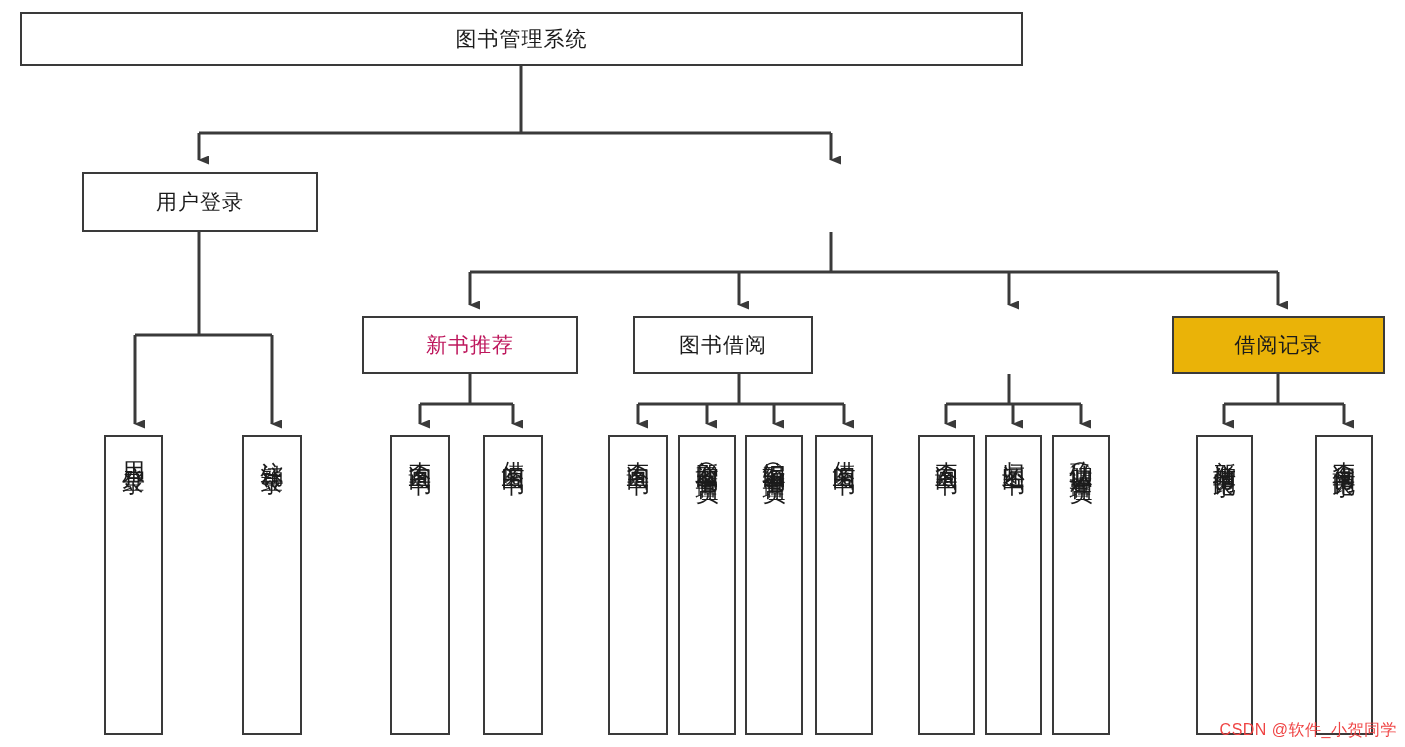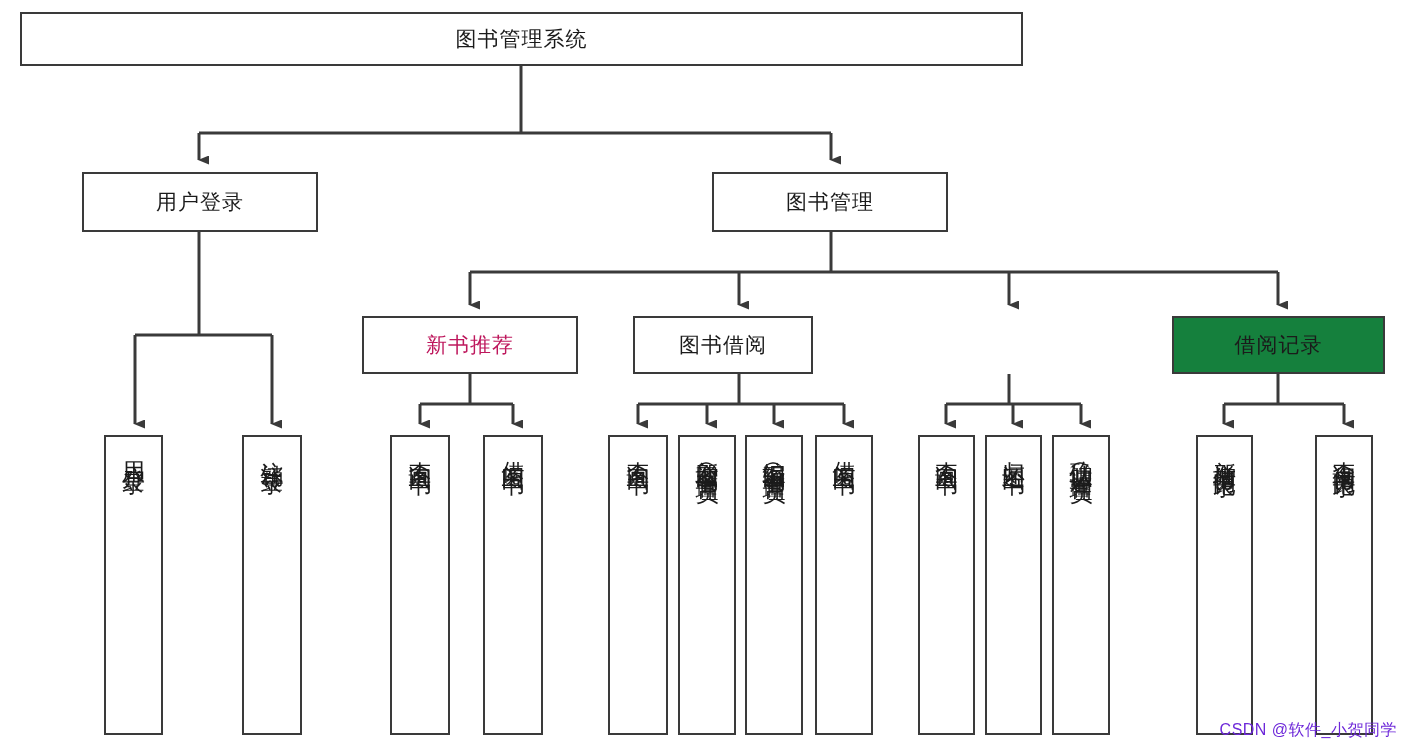--- a/index.html
+++ b/index.html
@@ -127,31 +127,28 @@
     </g>
   </svg>
 
   <div class="node horiz" style="left: 20px; top: 12px; width: 1003px; height: 54px; border-color: rgb(58, 58, 58); background: rgb(255, 255, 255); color: rgb(27, 27, 27);">
     <span class="node-label">图书管理系统</span>
   </div>
 
   <div class="node horiz" style="left: 82px; top: 172px; width: 236px; height: 60px; border-color: rgb(58, 58, 58); background: rgb(255, 255, 255); color: rgb(27, 27, 27);">
     <span class="node-label">用户登录</span>
   </div>
-  <div class="node horiz" style="left: 712px; top: 172px; width: 236px; height: 60px; border-color: rgb(58, 58, 58); background: rgb(255, 255, 255); color: rgb(27, 27, 27);">
-    <span class="node-label">图书管理</span>
-  </div>
 
   <div class="node horiz" style="left: 362px; top: 316px; width: 216px; height: 58px; border-color: rgb(58, 58, 58); background: rgb(255, 255, 255); color: #be185d;">
     <span class="node-label">新书推荐</span>
   </div>
   <div class="node horiz" style="left: 633px; top: 316px; width: 180px; height: 58px; border-color: rgb(58, 58, 58); background: rgb(255, 255, 255); color: rgb(27, 27, 27);">
     <span class="node-label">图书借阅</span>
   </div>
-  <div class="node horiz" style="left: 1172px; top: 316px; width: 213px; height: 58px; border-color: rgb(58, 58, 58); background: #15803d; color: rgb(27, 27, 27);">
+  <div class="node horiz" style="left: 1172px; top: 316px; width: 213px; height: 58px; border-color: rgb(58, 58, 58); background: #eab308; color: rgb(27, 27, 27);">
     <span class="node-label">借阅记录</span>
   </div>
 
   <div class="node vert" style="left: 104px; top: 435px; width: 59px; height: 300px; border-color: rgb(58, 58, 58); background: rgb(255, 255, 255); color: rgb(27, 27, 27);">
     <span class="node-label">用户登录</span>
   </div>
   <div class="node vert" style="left: 242px; top: 435px; width: 60px; height: 300px; border-color: rgb(58, 58, 58); background: rgb(255, 255, 255); color: rgb(27, 27, 27);">
     <span class="node-label">注销登录</span>
   </div>
   <div class="node vert" style="left: 390px; top: 435px; width: 60px; height: 300px; border-color: rgb(58, 58, 58); background: rgb(255, 255, 255); color: rgb(27, 27, 27);">
@@ -181,15 +178,15 @@
   <div class="node vert tall-text" style="left: 1052px; top: 435px; width: 58px; height: 300px; border-color: rgb(58, 58, 58); background: rgb(255, 255, 255); color: rgb(27, 27, 27);">
     <span class="node-label">确认归还（管理员）</span>
   </div>
   <div class="node vert tall-text" style="left: 1196px; top: 435px; width: 57px; height: 300px; border-color: rgb(58, 58, 58); background: rgb(255, 255, 255); color: rgb(27, 27, 27);">
     <span class="node-label">新增借阅记录</span>
   </div>
   <div class="node vert tall-text" style="left: 1315px; top: 435px; width: 58px; height: 300px; border-color: rgb(58, 58, 58); background: rgb(255, 255, 255); color: rgb(27, 27, 27);">
     <span class="node-label">查询借阅记录</span>
   </div>
 
-  <div id="watermark" style="color: #6d28d9;">CSDN @软件_小贺同学</div>
+  <div id="watermark" style="color: #ef4444;">CSDN @软件_小贺同学</div>
 
 </div>
 
 </body></html>

